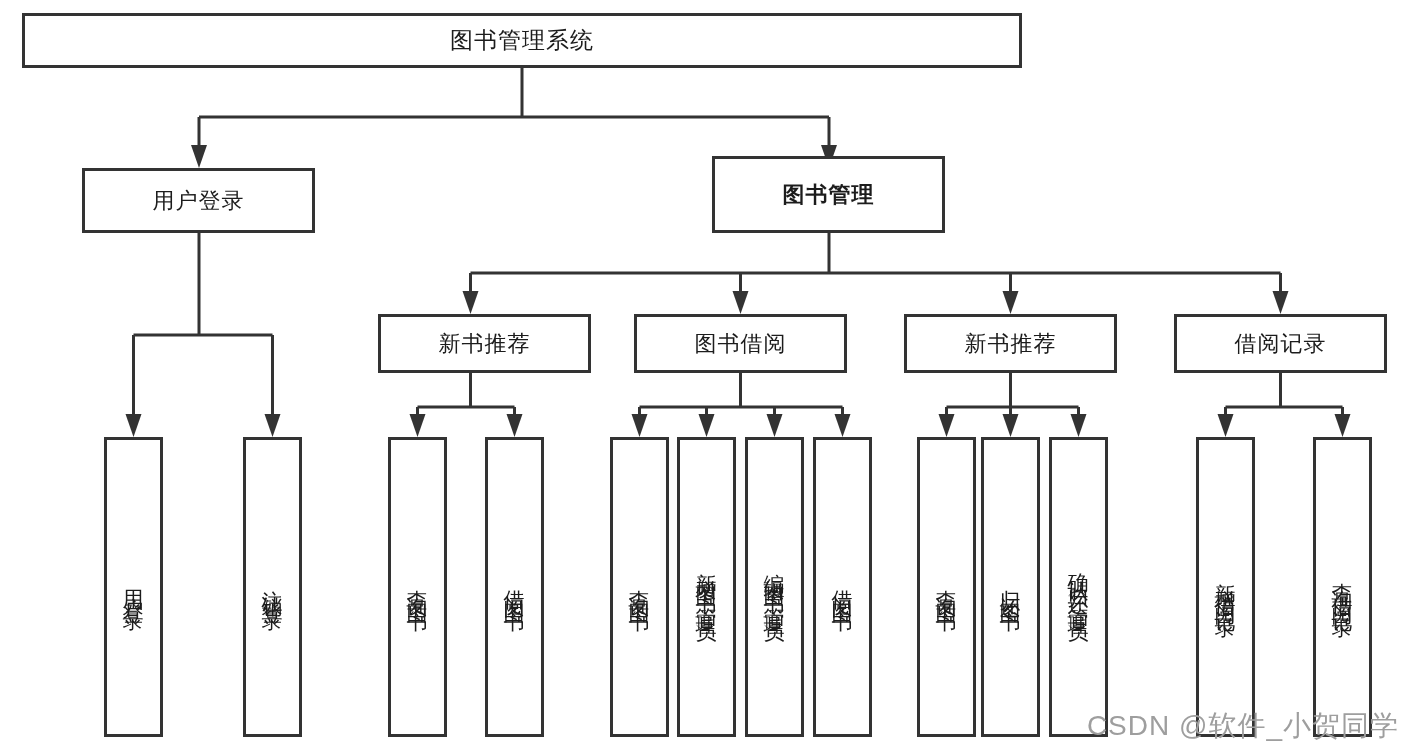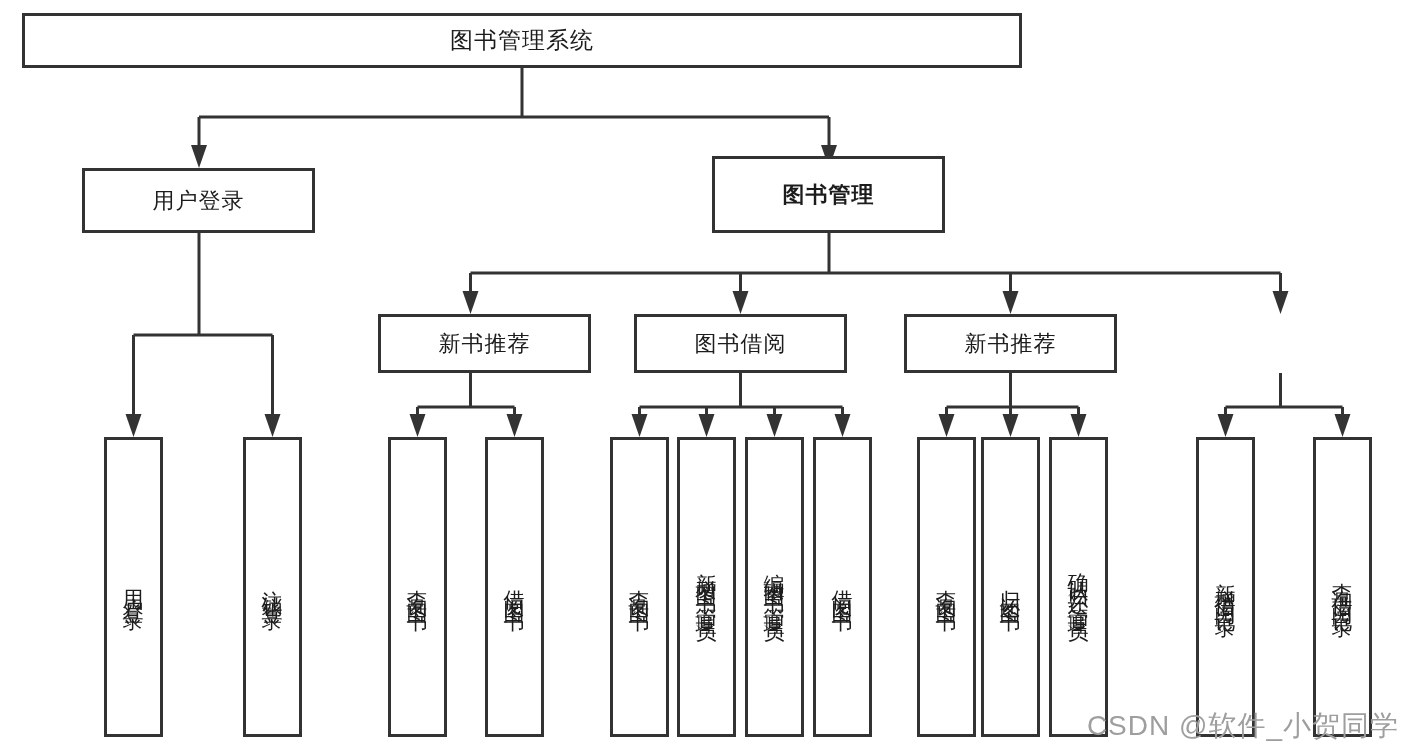--- a/index.html
+++ b/index.html
@@ -96,20 +96,23 @@
 
   <div class="box hbox" style="left:364px;top:314px;width:213px;height:59px;margin-left:14px;">
     <span>新书推荐</span>
   </div>
   <div class="box hbox" style="left:634px;top:314px;width:213px;height:59px;">
     <span>图书借阅</span>
   </div>
   <div class="box hbox" style="left:904px;top:314px;width:213px;height:59px;">
     <span>新书推荐</span>
   </div>
+  <div class="box hbox" style="left:1174px;top:314px;width:213px;height:59px;">
+    <span>借阅记录</span>
+  </div>
 
   <div class="box vbox" style="left:104px;top:437px;width:59px;height:300px;">
     <span class="vtext">用户登录</span>
   </div>
   <div class="box vbox" style="left:243px;top:437px;width:59px;height:300px;">
     <span class="vtext">注销登录</span>
   </div>
 
   <div class="box vbox" style="left:388px;top:437px;width:59px;height:300px;">
     <span class="vtext">查询图书</span>

